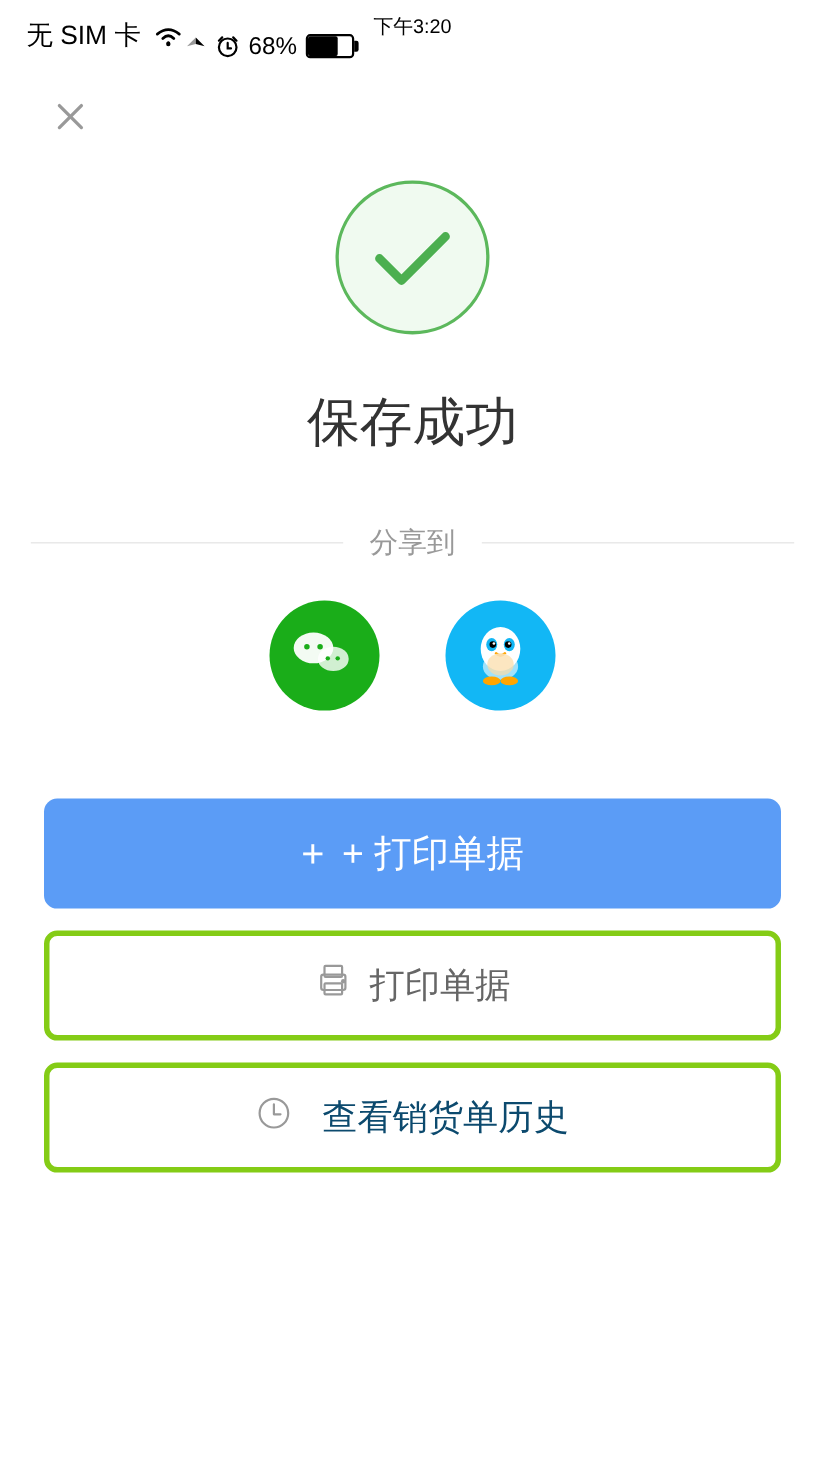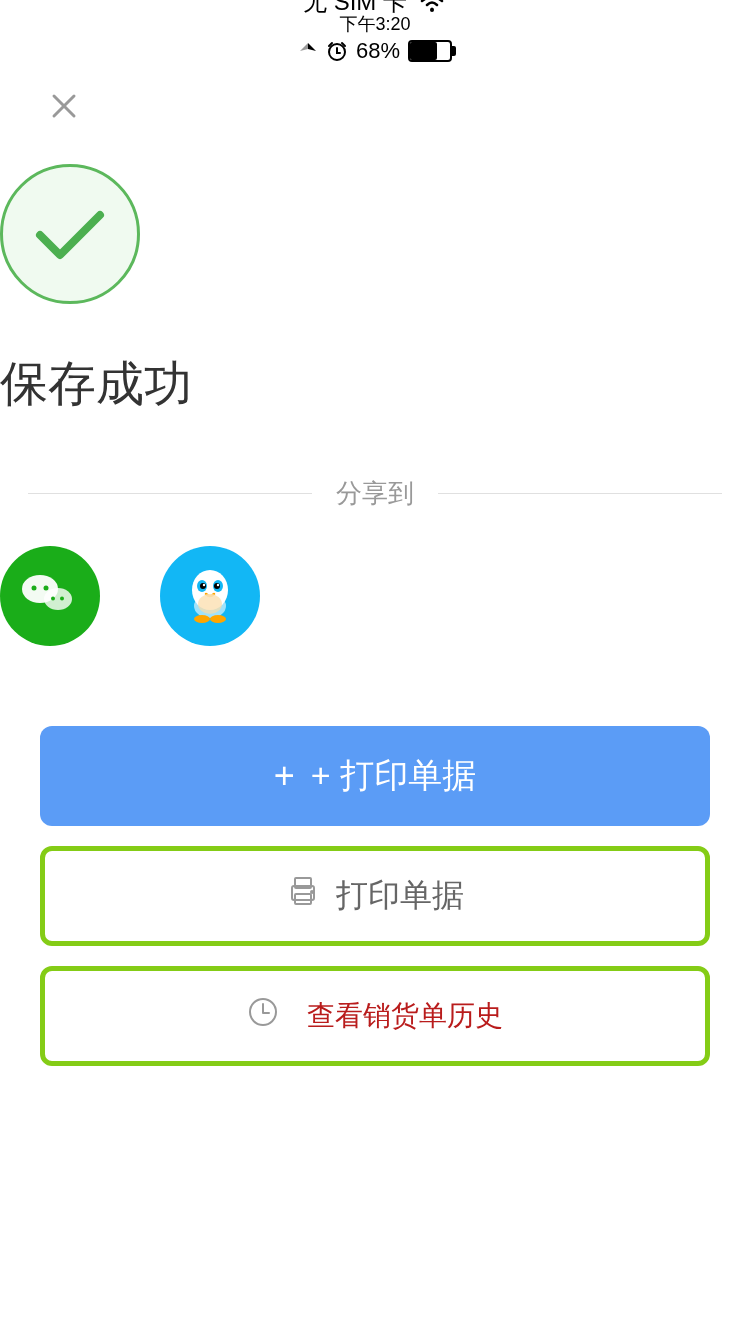--- a/index.html
+++ b/index.html
@@ -13,24 +13,23 @@
       overflow: hidden;
       position: relative;
     }
 
     
     .status-bar {
       width: 100%;
       height: 64px;
       display: flex;
       align-items: center;
-      justify-content: flex-end;
+      justify-content: flex-start;
       padding: 0 24px;
       background: #fff;
-      flex-direction: column;
     }
     .status-left {
       display: flex;
       align-items: center;
       gap: 10px;
       font-size: 24px;
       color: #000;
       font-weight: 500;
     }
     .status-center {
@@ -100,21 +99,21 @@
     .close-icon-svg {
       width: 30px;
       height: 30px;
       color: #999;
     }
 
     
     .main-content {
       display: flex;
       flex-direction: column;
-      align-items: flex-start;
+      align-items: center;
       padding-top: 100px;
     }
 
     
     .success-circle {
       width: 140px;
       height: 140px;
       border-radius: 50%;
       border: 3px solid #5cb85c;
       background: #f0faf0;
@@ -334,18 +333,18 @@
       <span style="color:#666;font-size:32px;">打印单据</span>
     </button>
 
     <button class="action-btn btn-secondary">
       <span>
         <svg width="32" height="32" viewBox="0 0 32 32" fill="none">
           <circle cx="16" cy="16" r="13" stroke="#999" stroke-width="2" fill="none"></circle>
           <path d="M16 8 L16 17 L22 17" stroke="#999" stroke-width="2" stroke-linecap="round" stroke-linejoin="round"></path>
         </svg>
       </span>
-      <span style="color:#b91c1c;font-size:28px;margin-left:12px;">查看销货单历史</span>
+      <span style="color:#0c4a6e;font-size:32px;margin-left:12px;">查看销货单历史</span>
     </button>
 
   </div>
 
 </div>
 
 </body></html>

